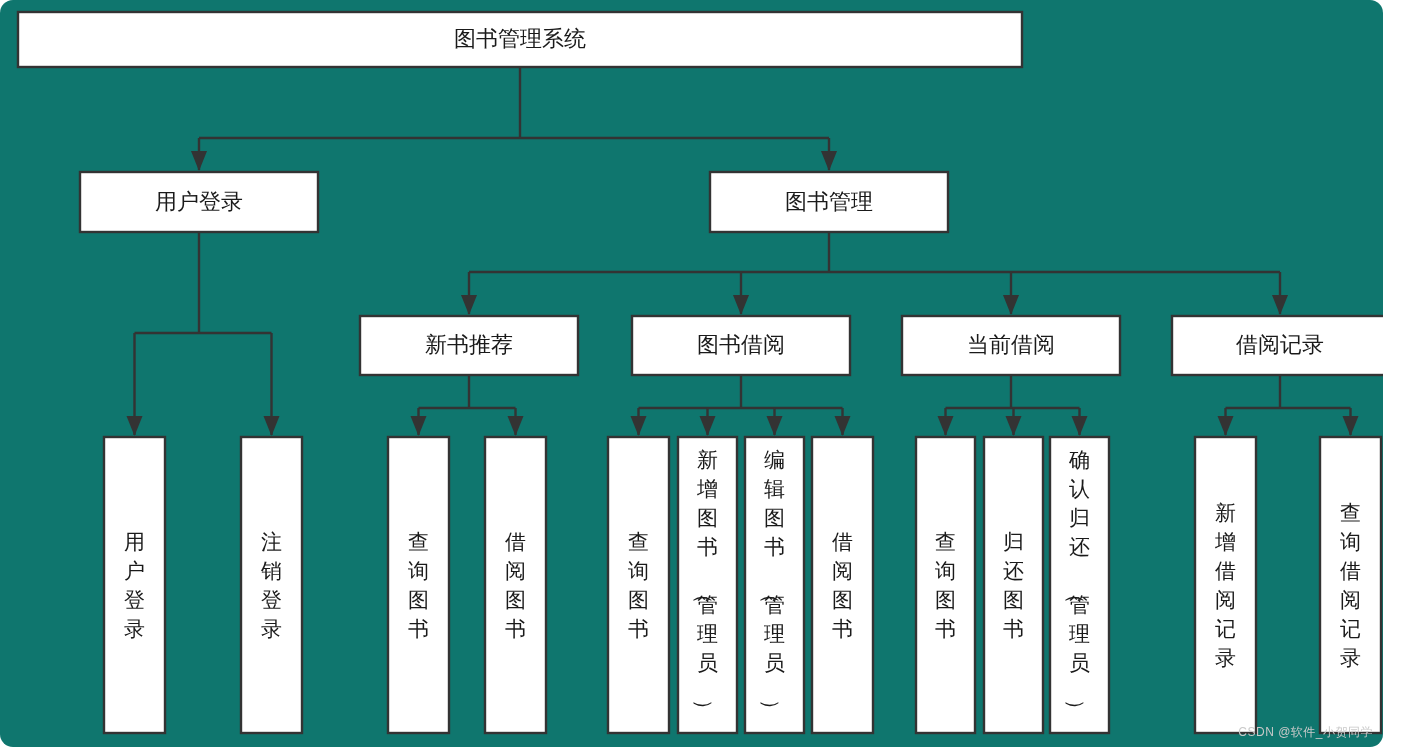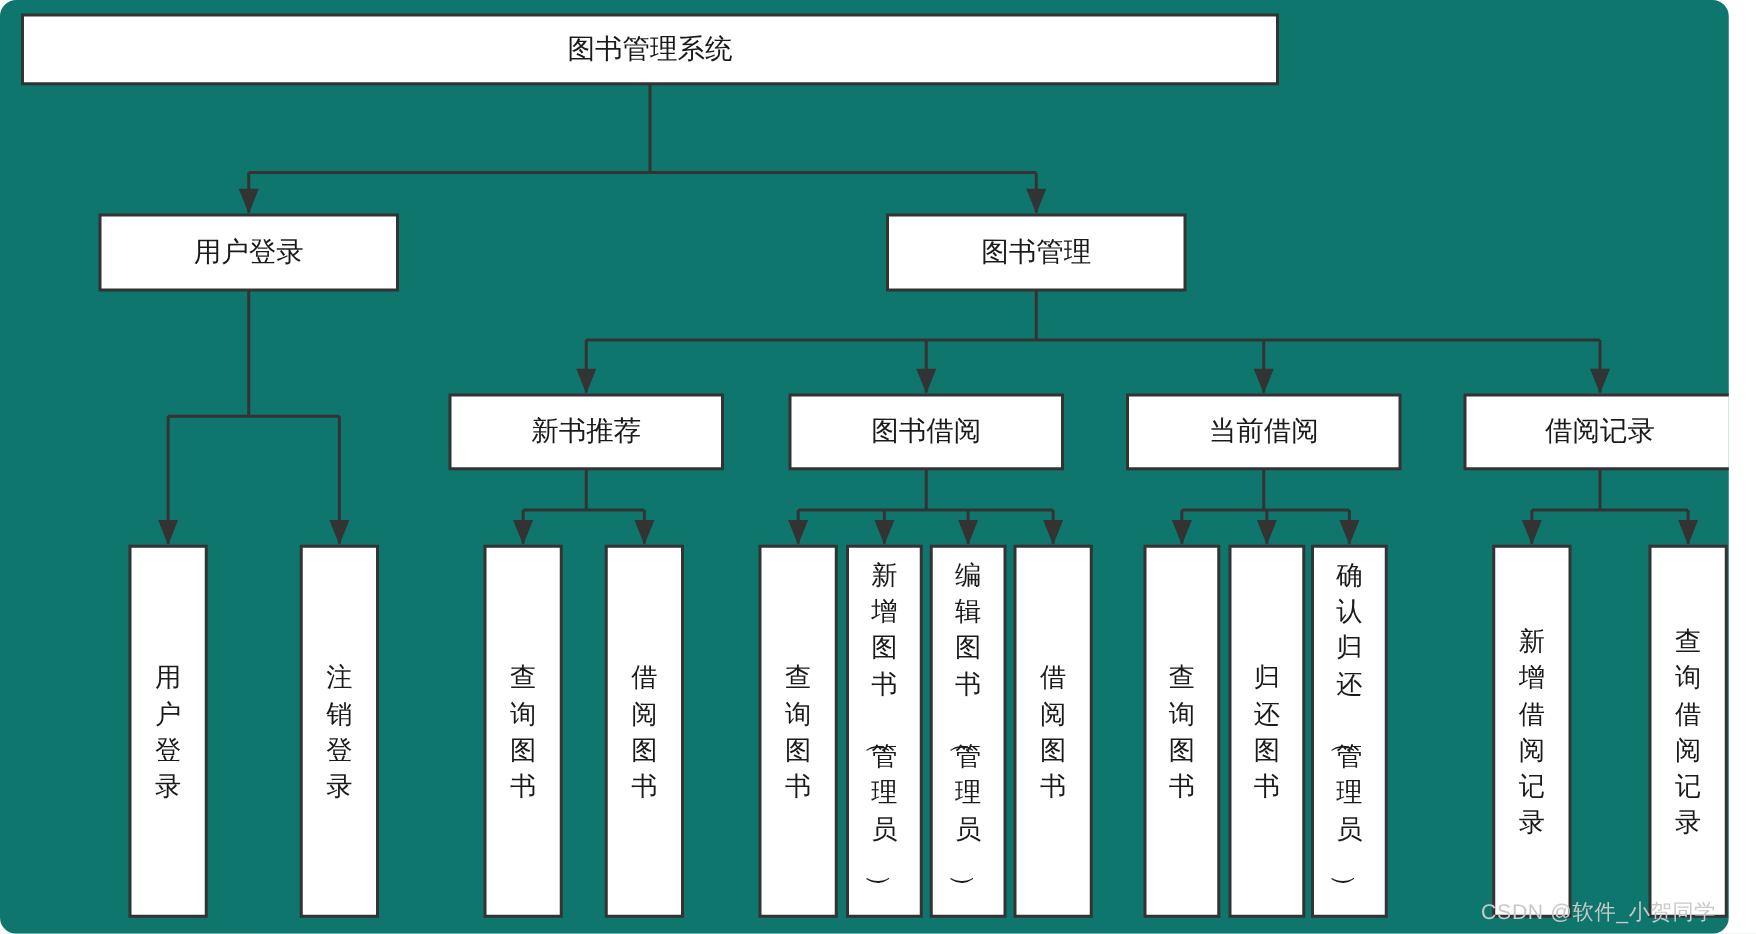--- a/index.html
+++ b/index.html
@@ -51,21 +51,21 @@
   }
   .arrow-head {
     fill: #333333;
     stroke: none;
   }
   .watermark {
     position: absolute;
     right: 10px;
     bottom: 6px;
     color: #c9c9c9;
-    font-size: 17px;
+    font-size: 12px;
     font-family: "Liberation Sans", "DejaVu Sans", sans-serif;
     white-space: nowrap;
     letter-spacing: 0.5px;
   }
 </style>
 </head>
 <body>
 
 <div id="diagram-root">
   <svg class="flowchart" viewBox="0 0 1405 747">

